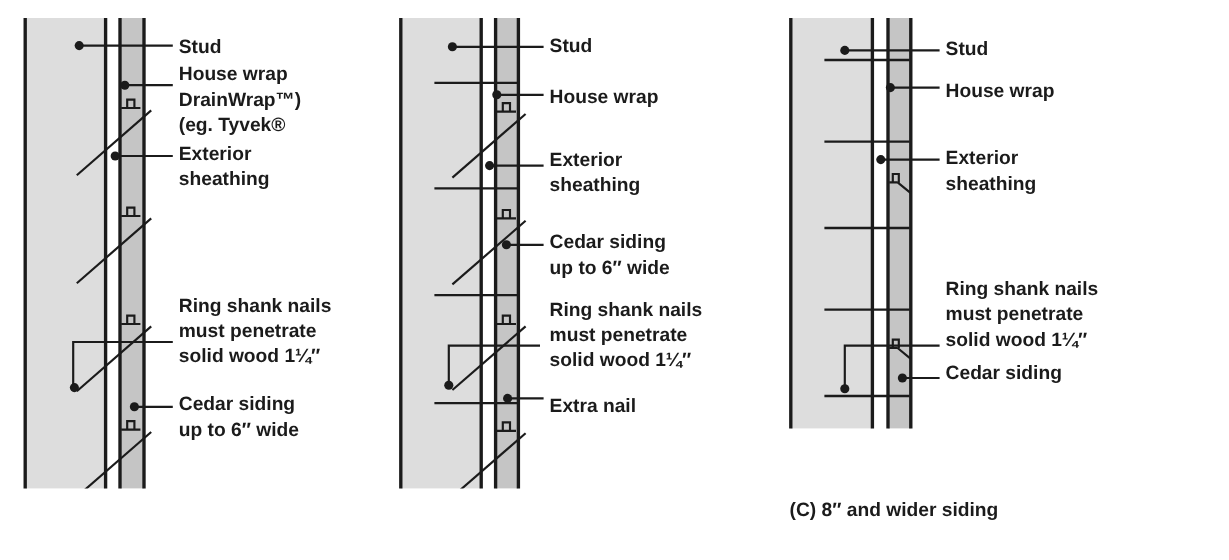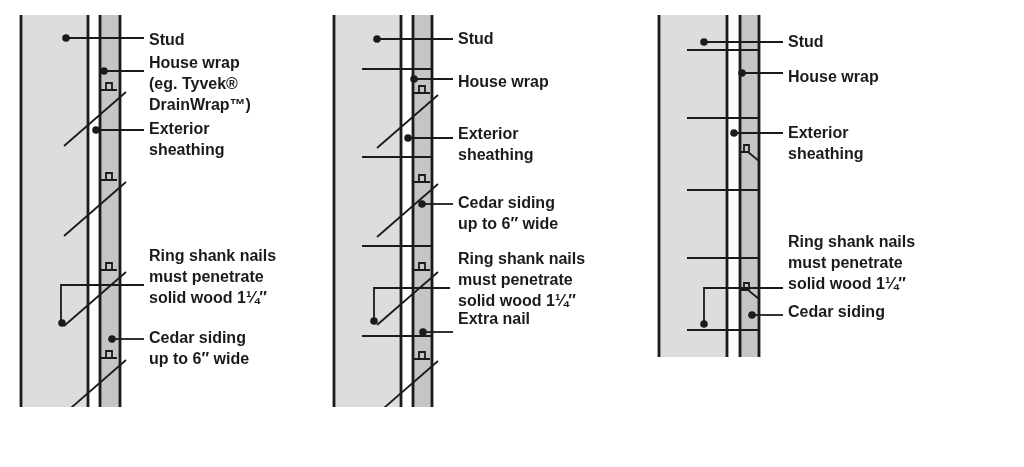--- a/index.html
+++ b/index.html
@@ -21,22 +21,22 @@
 
 <div class="stage">
 
   <div class="labels">
 
     <div class="lbl" style="left:149px;top:29px">
       <div>Stud</div>
     </div>
     <div class="lbl" style="left:149px;top:52px">
       <div>House wrap</div>
+      <div>DrainWrap™)</div>
       <div>(eg. Tyvek®</div>
-      <div>DrainWrap™)</div>
     </div>
     <div class="lbl" style="left:149px;top:118px">
       <div>Exterior</div>
       <div>sheathing</div>
     </div>
     <div class="lbl" style="left:149px;top:245px">
       <div>Ring shank nails</div>
       <div>must penetrate</div>
       <div>solid wood 1¼″</div>
     </div>
@@ -59,41 +59,44 @@
     </div>
     <div class="lbl" style="left:458px;top:192px">
       <div>Cedar siding</div>
       <div>up to 6″ wide</div>
     </div>
     <div class="lbl" style="left:458px;top:248px">
       <div>Ring shank nails</div>
       <div>must penetrate</div>
       <div>solid wood 1¼″</div>
     </div>
-    <div class="lbl" style="left:458px;top:308px">
+    <div class="lbl" style="left:458px;top:328px">
       <div>Extra nail</div>
     </div>
 
     <div class="lbl" style="left:788px;top:31px">
       <div>Stud</div>
     </div>
     <div class="lbl" style="left:788px;top:66px">
       <div>House wrap</div>
     </div>
     <div class="lbl" style="left:788px;top:122px">
       <div>Exterior</div>
       <div>sheathing</div>
     </div>
     <div class="lbl" style="left:788px;top:231px">
       <div>Ring shank nails</div>
       <div>must penetrate</div>
       <div>solid wood 1¼″</div>
     </div>
     <div class="lbl" style="left:788px;top:301px">
       <div>Cedar siding</div>
+    </div>
+    <div class="lbl" style="left:658px;top:415px">
+      <div>(C) 8″ and wider siding</div>
     </div>
   </div>
 
   <svg class="drawing" width="1024" height="467" viewBox="0 0 1024 467">
     <defs>
       <clipPath id="clipA">
           <rect x="16" y="15" width="116" height="392"></rect>
         </clipPath>
       <clipPath id="clipB">
           <rect x="331" y="15" width="112" height="392"></rect>

